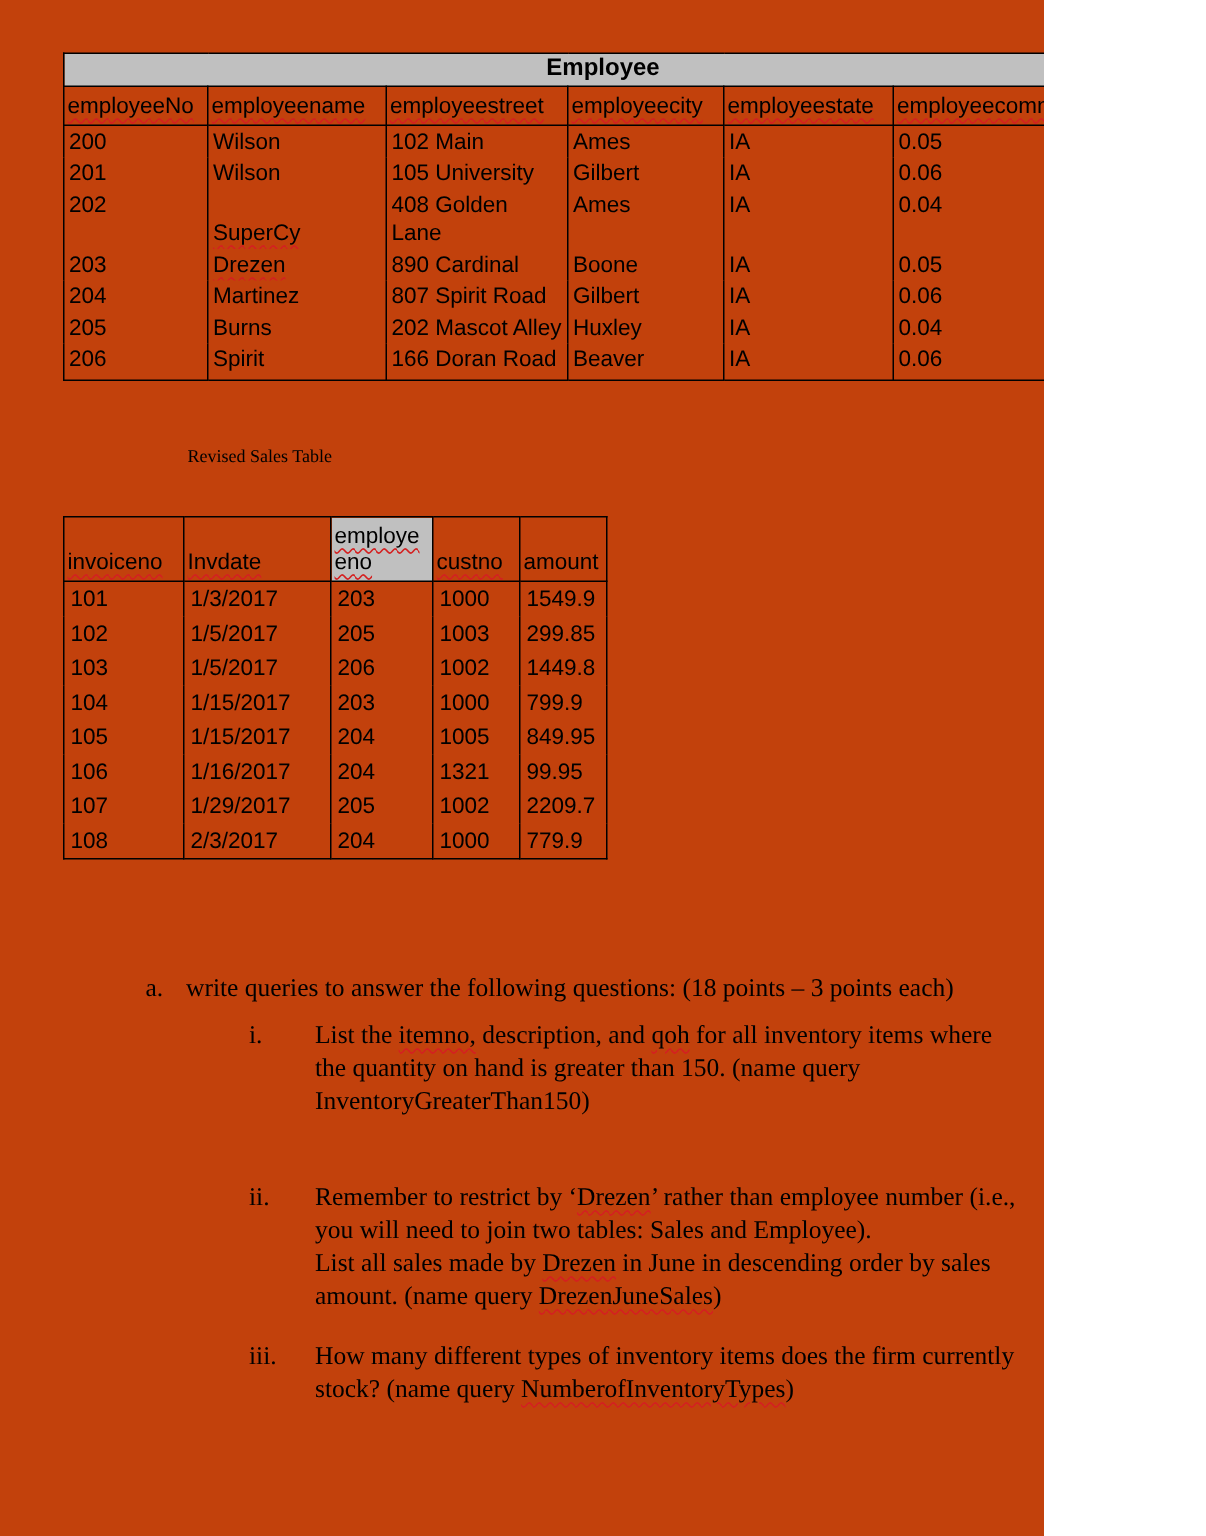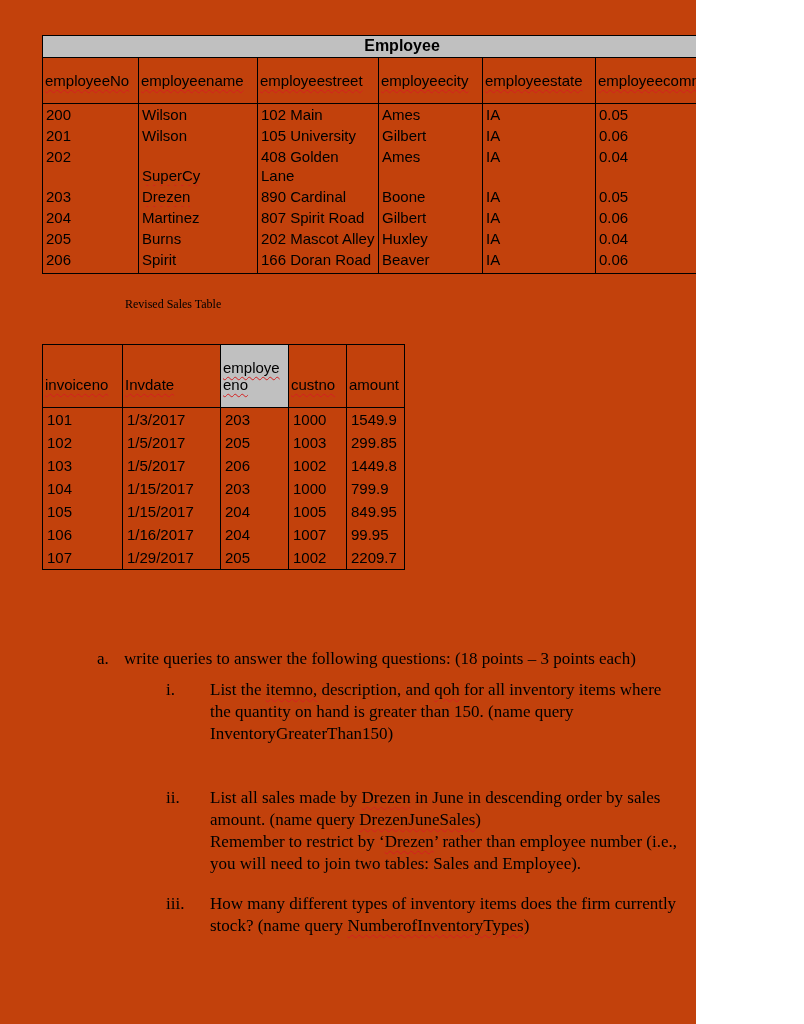--- a/index.html
+++ b/index.html
@@ -35,21 +35,21 @@
     font-size: 16px;
     text-align: center;
     border: 1px solid #000;
     padding: 1px 0 2px;
   }
   .doc-table th.colh {
     border: 1px solid #000;
     font-weight: normal;
     text-align: left;
     vertical-align: bottom;
-    padding: 14px 2px;
+    padding: 4px 2px;
     overflow: hidden;
   }
   .doc-table td {
     border-left: 1px solid #000;
     border-right: 1px solid #000;
     vertical-align: top;
     line-height: 19px;
     padding: 1px 3px;
     overflow: hidden;
   }
@@ -234,50 +234,57 @@
         <td class="num">105</td>
         <td class="num">1/15/2017</td>
         <td>204</td>
         <td class="num">1005</td>
         <td class="num">849.95</td>
       </tr>
       <tr>
         <td class="num">106</td>
         <td class="num">1/16/2017</td>
         <td>204</td>
-        <td class="num">1007</td>
+        <td class="num">1321</td>
         <td class="num">99.95</td>
       </tr>
       <tr>
         <td class="num">107</td>
         <td class="num">1/29/2017</td>
         <td>205</td>
         <td class="num">1002</td>
         <td class="num">2209.7</td>
       </tr>
+      <tr>
+        <td class="num">108</td>
+        <td class="num">2/3/2017</td>
+        <td>204</td>
+        <td class="num">1000</td>
+        <td class="num">779.9</td>
+      </tr>
     </tbody>
   </table>
 
   <div class="questions">
 
     <div class="q-row q-intro">
       <span class="q-label">a.</span>
       <div class="q-text">write queries to answer the following questions: (18 points – 3 points each)</div>
     </div>
 
     <div class="q-row q-item q-item-i">
       <span class="q-num">i.</span>
       <div class="q-text"><span>List the </span><span class="sq">itemno,</span><span> description, and </span><span class="sq">qoh</span><span> for all inventory items where the quantity on hand is greater than 150. (name query InventoryGreaterThan150)</span></div>
     </div>
 
     <div class="q-row q-item q-item-ii">
       <span class="q-num">ii.</span>
       <div class="q-text">
+        <div><span>Remember to restrict by ‘</span><span class="sq">Drezen</span><span>’ rather than employee number (i.e., you will need to join two tables: Sales and Employee).</span></div>
         <div><span>List all sales made by </span><span class="sq">Drezen</span><span> in June in descending order by sales amount. (name query </span><span class="sq">DrezenJuneSales</span><span>)</span></div>
-        <div><span>Remember to restrict by ‘</span><span class="sq">Drezen</span><span>’ rather than employee number (i.e., you will need to join two tables: Sales and Employee).</span></div>
       </div>
     </div>
 
     <div class="q-row q-item q-item-iii">
       <span class="q-num">iii.</span>
       <div class="q-text"><span>How many different types of inventory items does the firm currently stock? (name query </span><span class="sq">NumberofInventoryTypes</span><span>)</span></div>
     </div>
 
   </div>
 </div>

